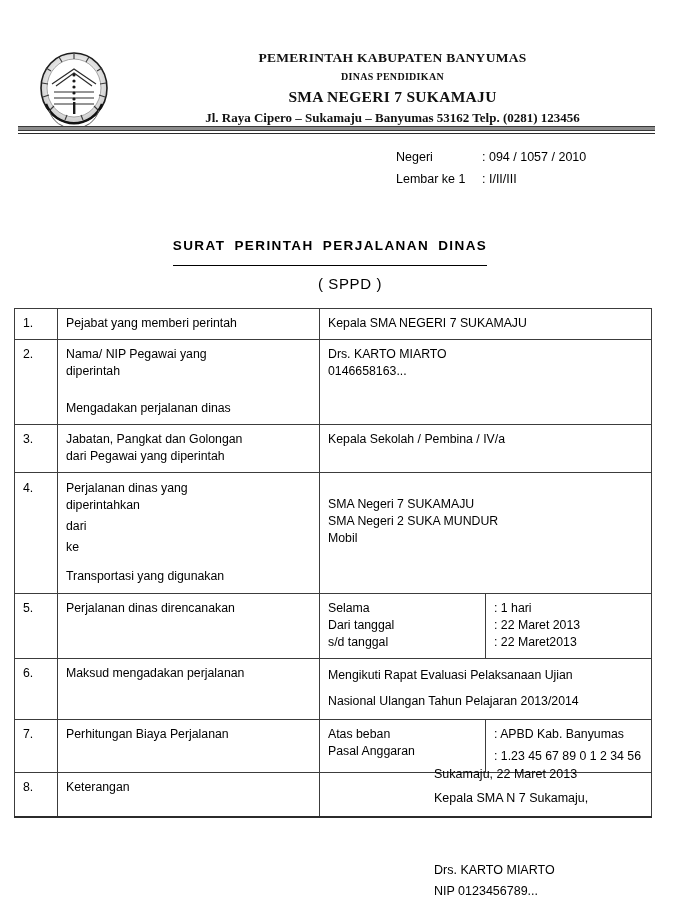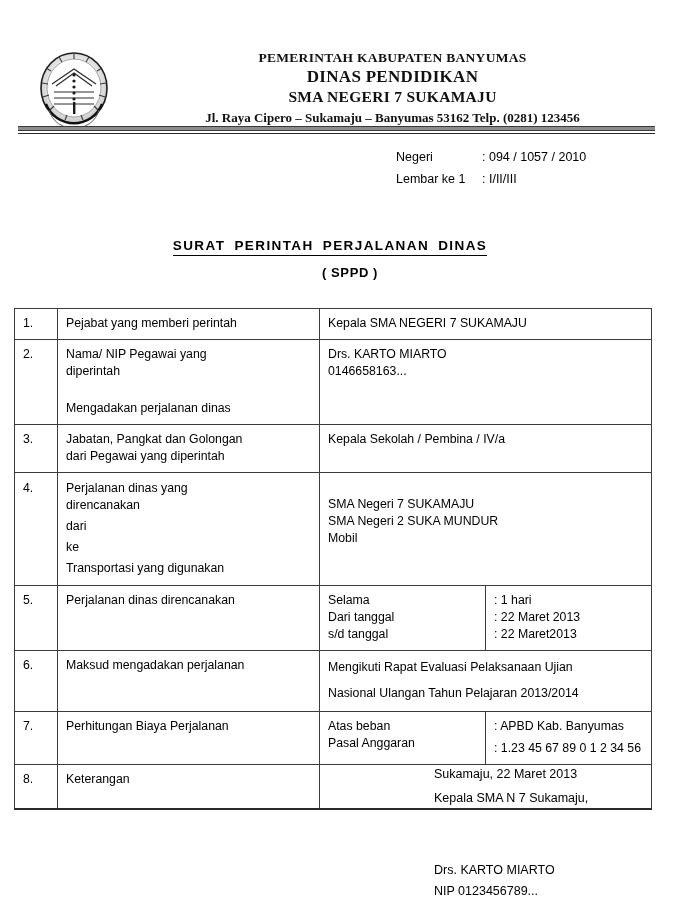--- a/index.html
+++ b/index.html
@@ -40,21 +40,21 @@
     font-family: "Liberation Serif", serif;
     font-weight: bold;
     color: #111;
   }
   .kop-line-1 {
     font-size: 13.5px;
     letter-spacing: 0.3px;
     line-height: 19px;
   }
   .kop-line-2 {
-    font-size: 17px;
+    font-size: 10px;
     letter-spacing: 0.3px;
     line-height: 19px;
   }
   .kop-line-3 {
     font-size: 15.5px;
     letter-spacing: 0.3px;
     line-height: 22px;
   }
   .kop-line-4 {
     font-size: 13px;
@@ -106,26 +106,26 @@
     width: 660px;
     text-align: center;
   }
   .doc-title {
     display: inline-block;
     font-size: 13.5px;
     font-weight: bold;
     letter-spacing: 1.4px;
     word-spacing: 4px;
     border-bottom: 1.6px solid #000;
-    padding-bottom: 2px;
+    padding-bottom: 12px;
   }
   .doc-subtitle {
     margin-top: 9px;
-    font-size: 13px;
-    font-weight: bold;
+    font-size: 15px;
+    font-weight: normal;
     letter-spacing: 0.6px;
     padding-left: 40px;
   }
 
   
   .sppd-table {
     position: absolute;
     left: 14px;
     top: 308px;
     width: 638px;
@@ -302,24 +302,24 @@
           <div>Kepala Sekolah / Pembina / IV/a</div>
         </div>
       </td>
     </tr>
 
     <tr class="row-tall-4">
       <td class="col-no">4.</td>
       <td class="col-lbl">
         <div class="cell-lines">
           <div>Perjalanan dinas yang</div>
-          <div>direncanakan</div>
+          <div>diperintahkan</div>
           <div style="margin-top:4px">dari</div>
           <div style="margin-top:4px">ke</div>
-          <div style="margin-top:4px">Transportasi yang digunakan</div>
+          <div style="margin-top:12px">Transportasi yang digunakan</div>
         </div>
       </td>
       <td class="col-val vcenter" colspan="2">
         <div class="cell-lines" style="padding-top:16px">
           <div>SMA Negeri 7 SUKAMAJU</div>
           <div>SMA Negeri 2 SUKA MUNDUR</div>
           <div>Mobil</div>
         </div>
       </td>
     </tr>

